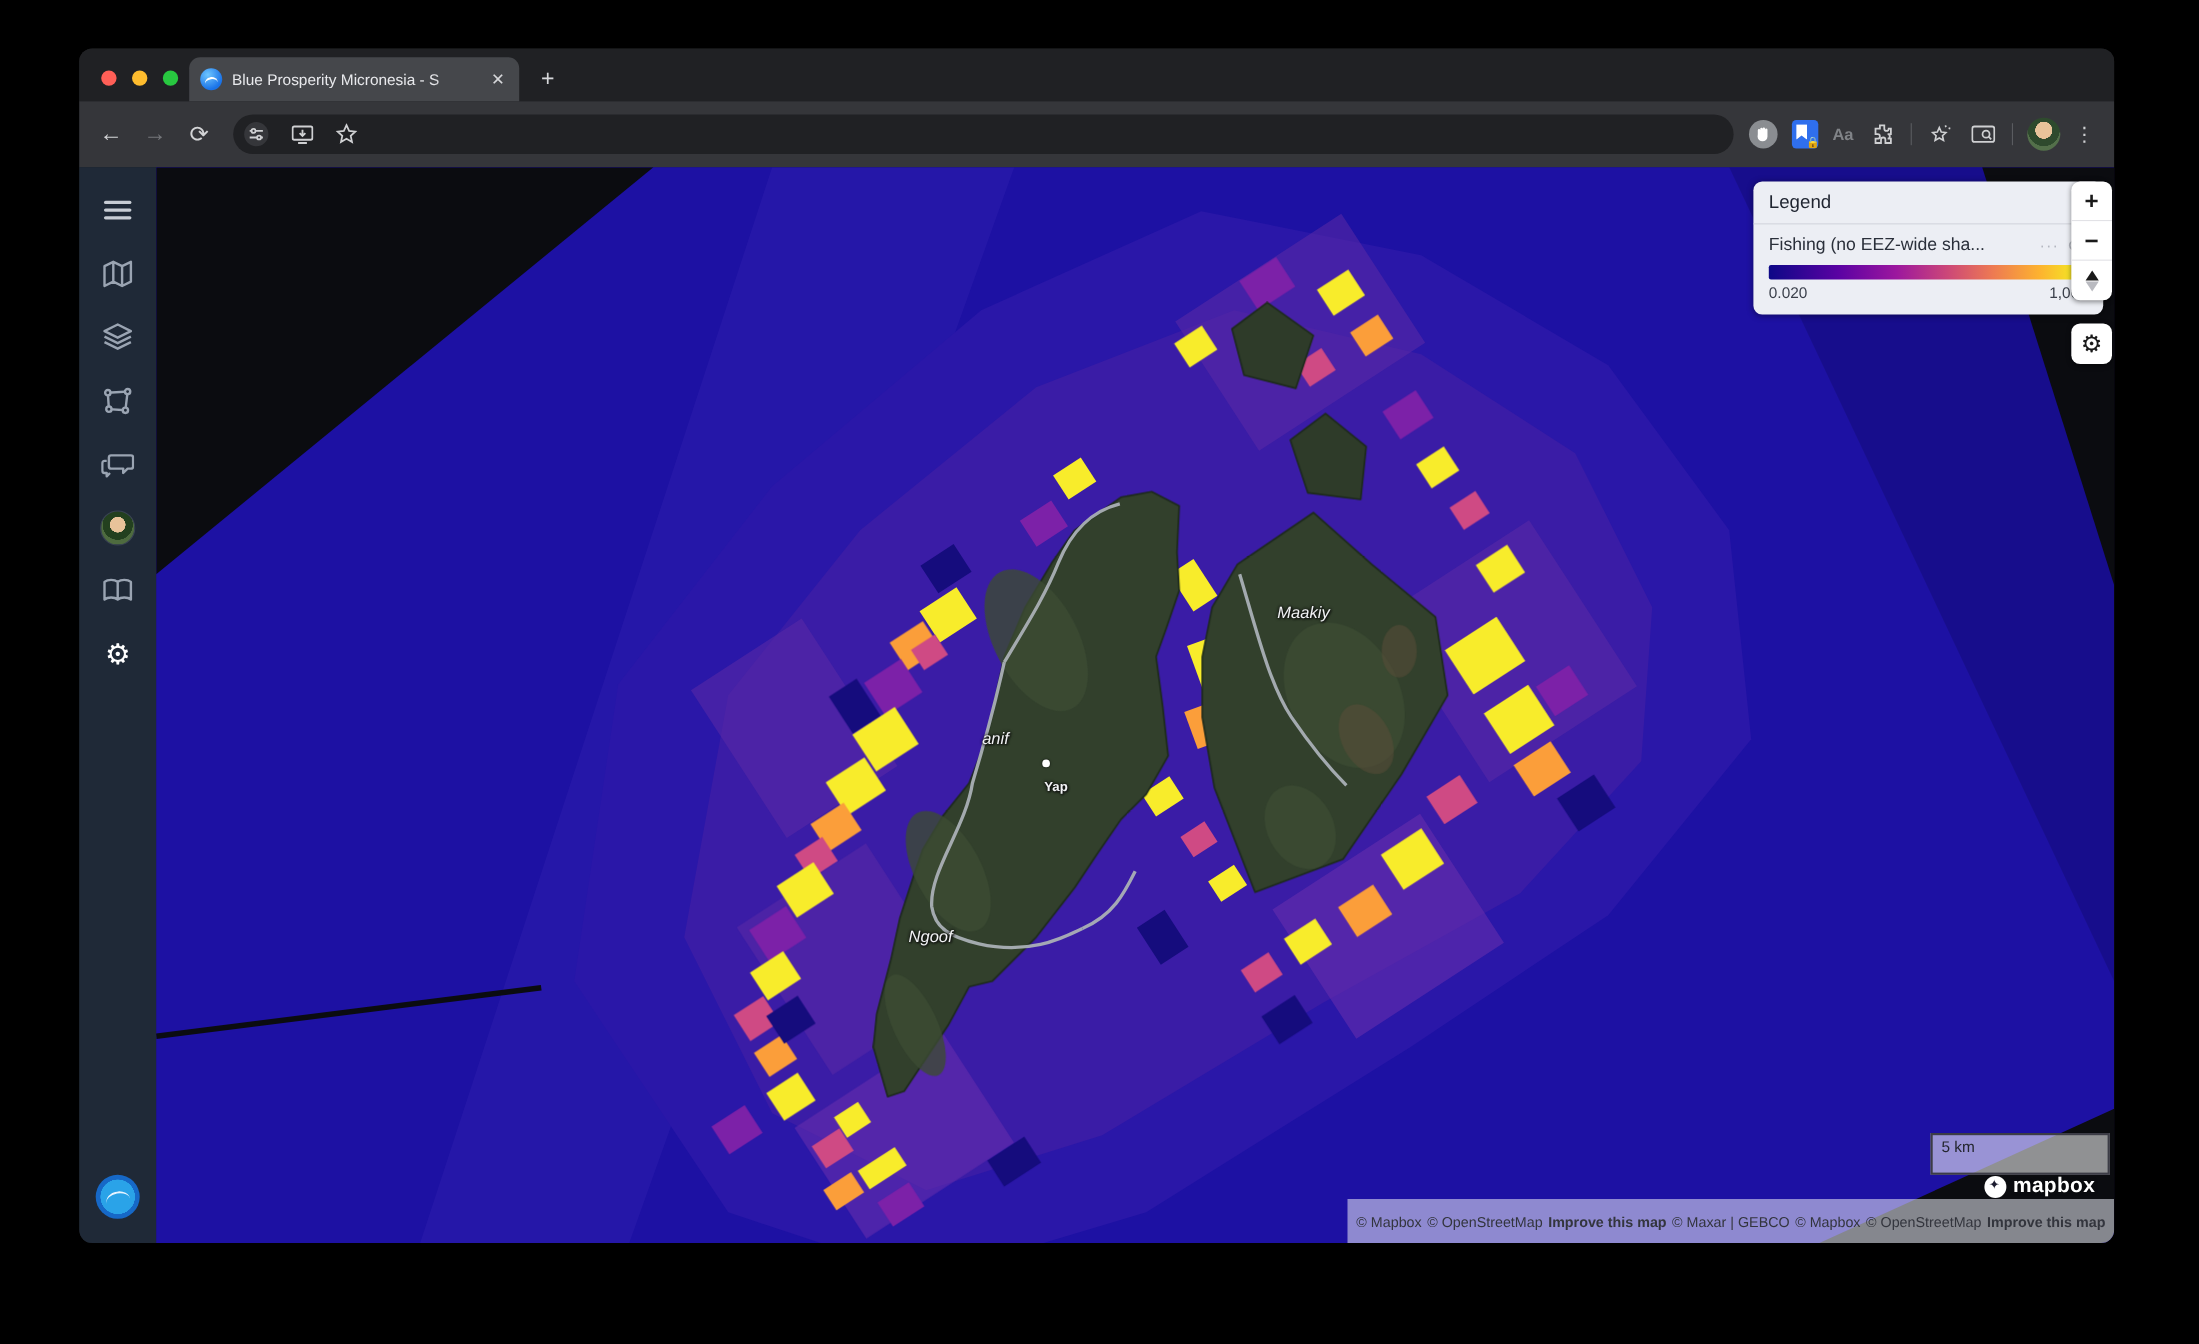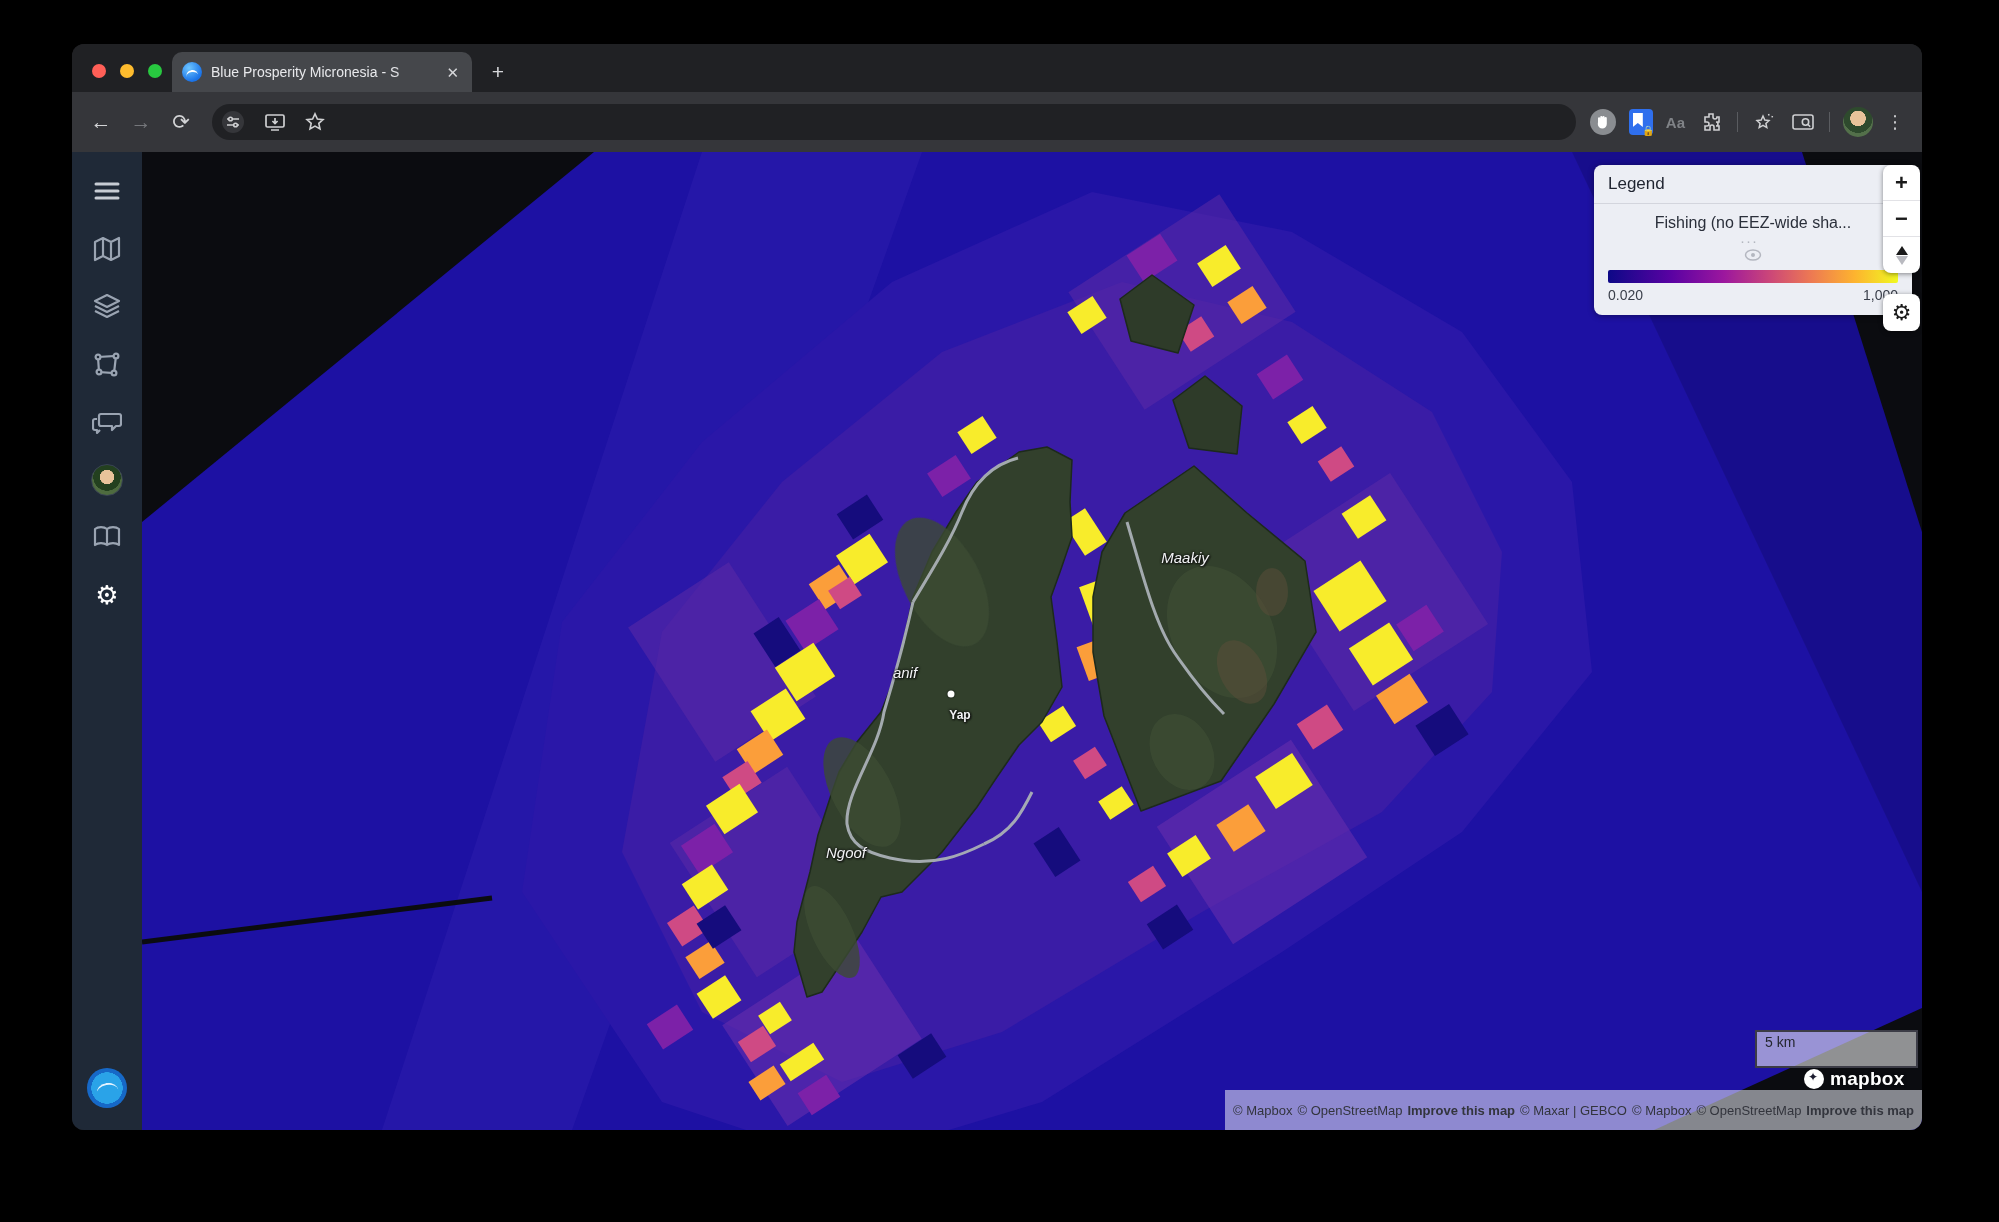--- a/index.html
+++ b/index.html
@@ -87,21 +87,21 @@
   .citydot { position:absolute; width:7px; height:7px; background:#fff; border-radius:50%;
     transform:translate(-50%,-50%); box-shadow:0 0 2px #000; }
 
   
   .legend { position:absolute; left:1413px; top:13px; width:318px; background:#eceef4;
     border-radius:8px; box-shadow:0 1px 6px rgba(0,0,0,.4); overflow:hidden;margin-left:39px; }
   .legend-head { display:flex; align-items:center; justify-content:space-between;
     padding:9px 14px; border-bottom:1px solid #d3d5dd; }
   .legend-title { font-size:17px; color:#1f2430; }
   .legend-row { padding:10px 14px 12px; }
-  .layer-line { display:flex; align-items:center;flex-direction:column; }
+  .layer-line { display:flex; align-items:center; }
   .layer-name { font-size:16px; color:#2a2f3a; flex:1; white-space:nowrap; overflow:hidden; }
   .layer-dots { color:#b4b7c0; font-size:15px; margin-right:8px; letter-spacing:1px; }
   .gradientbar { height:13px; border-radius:2px; margin-top:9px;
     background:linear-gradient(to right,#0d0887,#5b02a3 22%,#9c179e 40%,#cc4778 56%,#ed7953 70%,#fdb32f 85%,#f0f921); }
   .minmax { display:flex; justify-content:space-between; font-size:14px; color:#3a3f4a; margin-top:4px; }
 
   
   .zoomctl { position:absolute; left:1741px; top:13px; width:37px; background:#fff;
     border-radius:8px; box-shadow:0 1px 5px rgba(0,0,0,.45); overflow:hidden; }
   .zbtn { height:36px; display:flex; align-items:center; justify-content:center;

